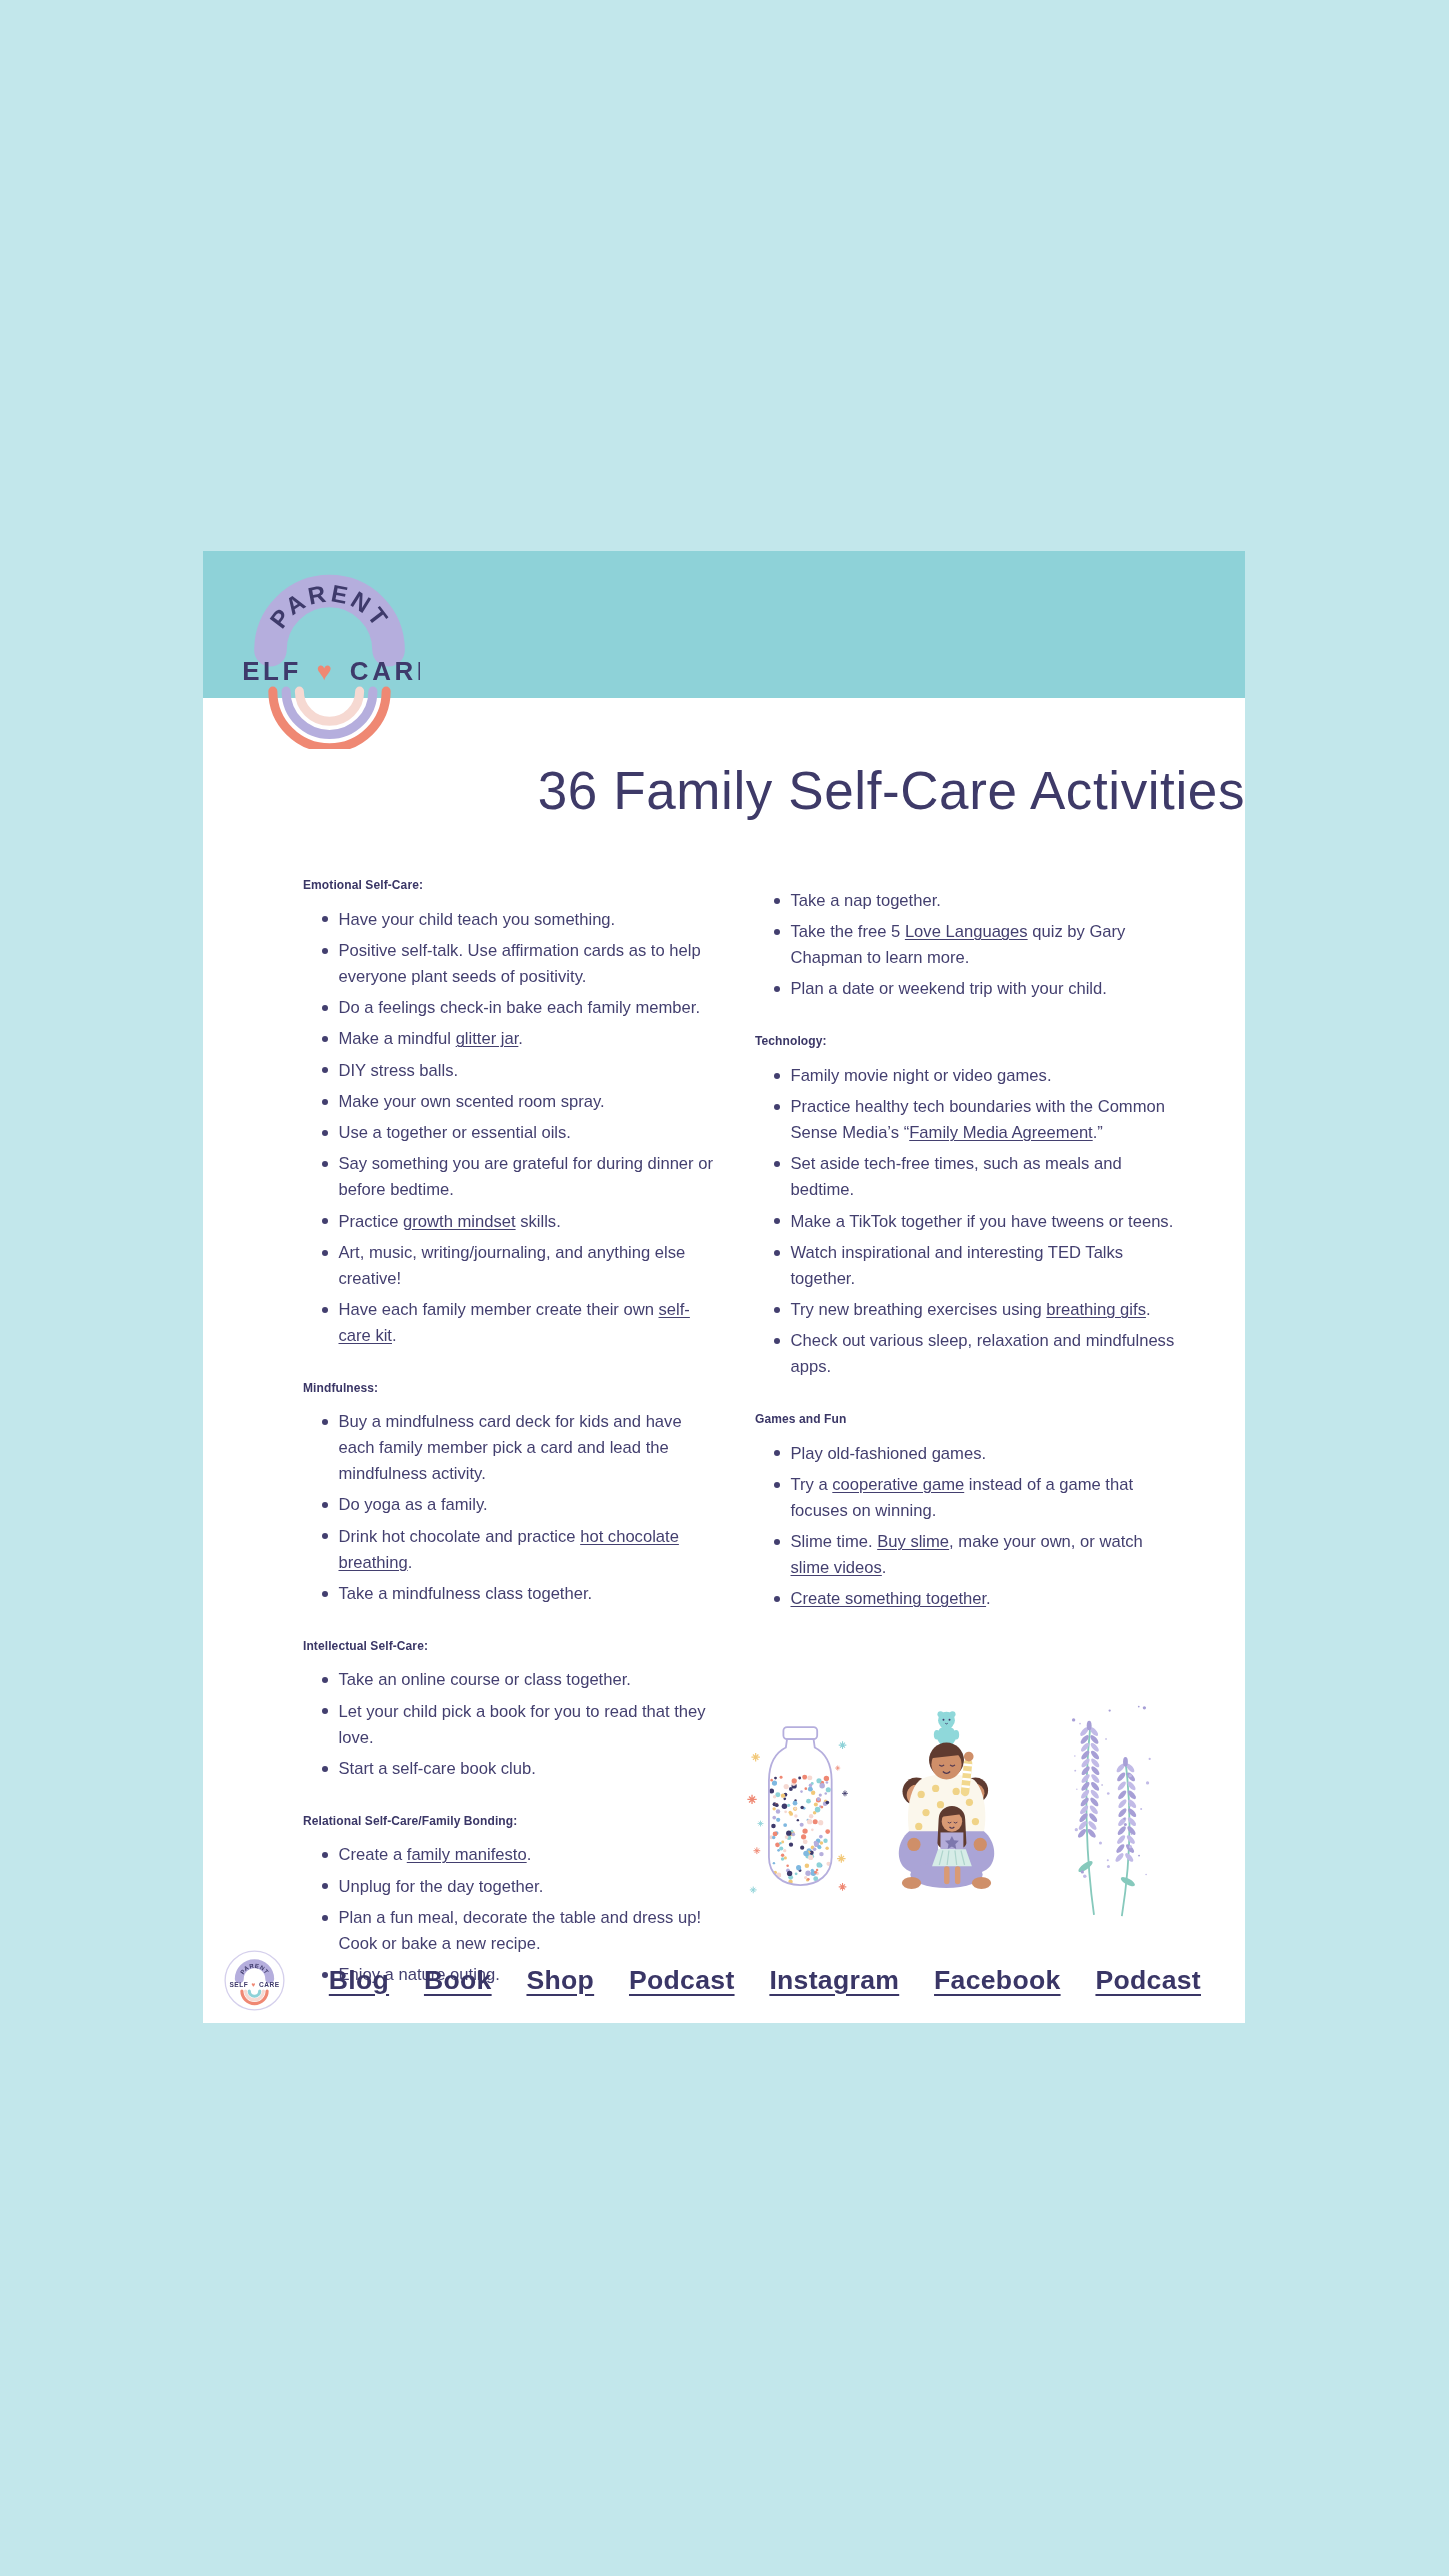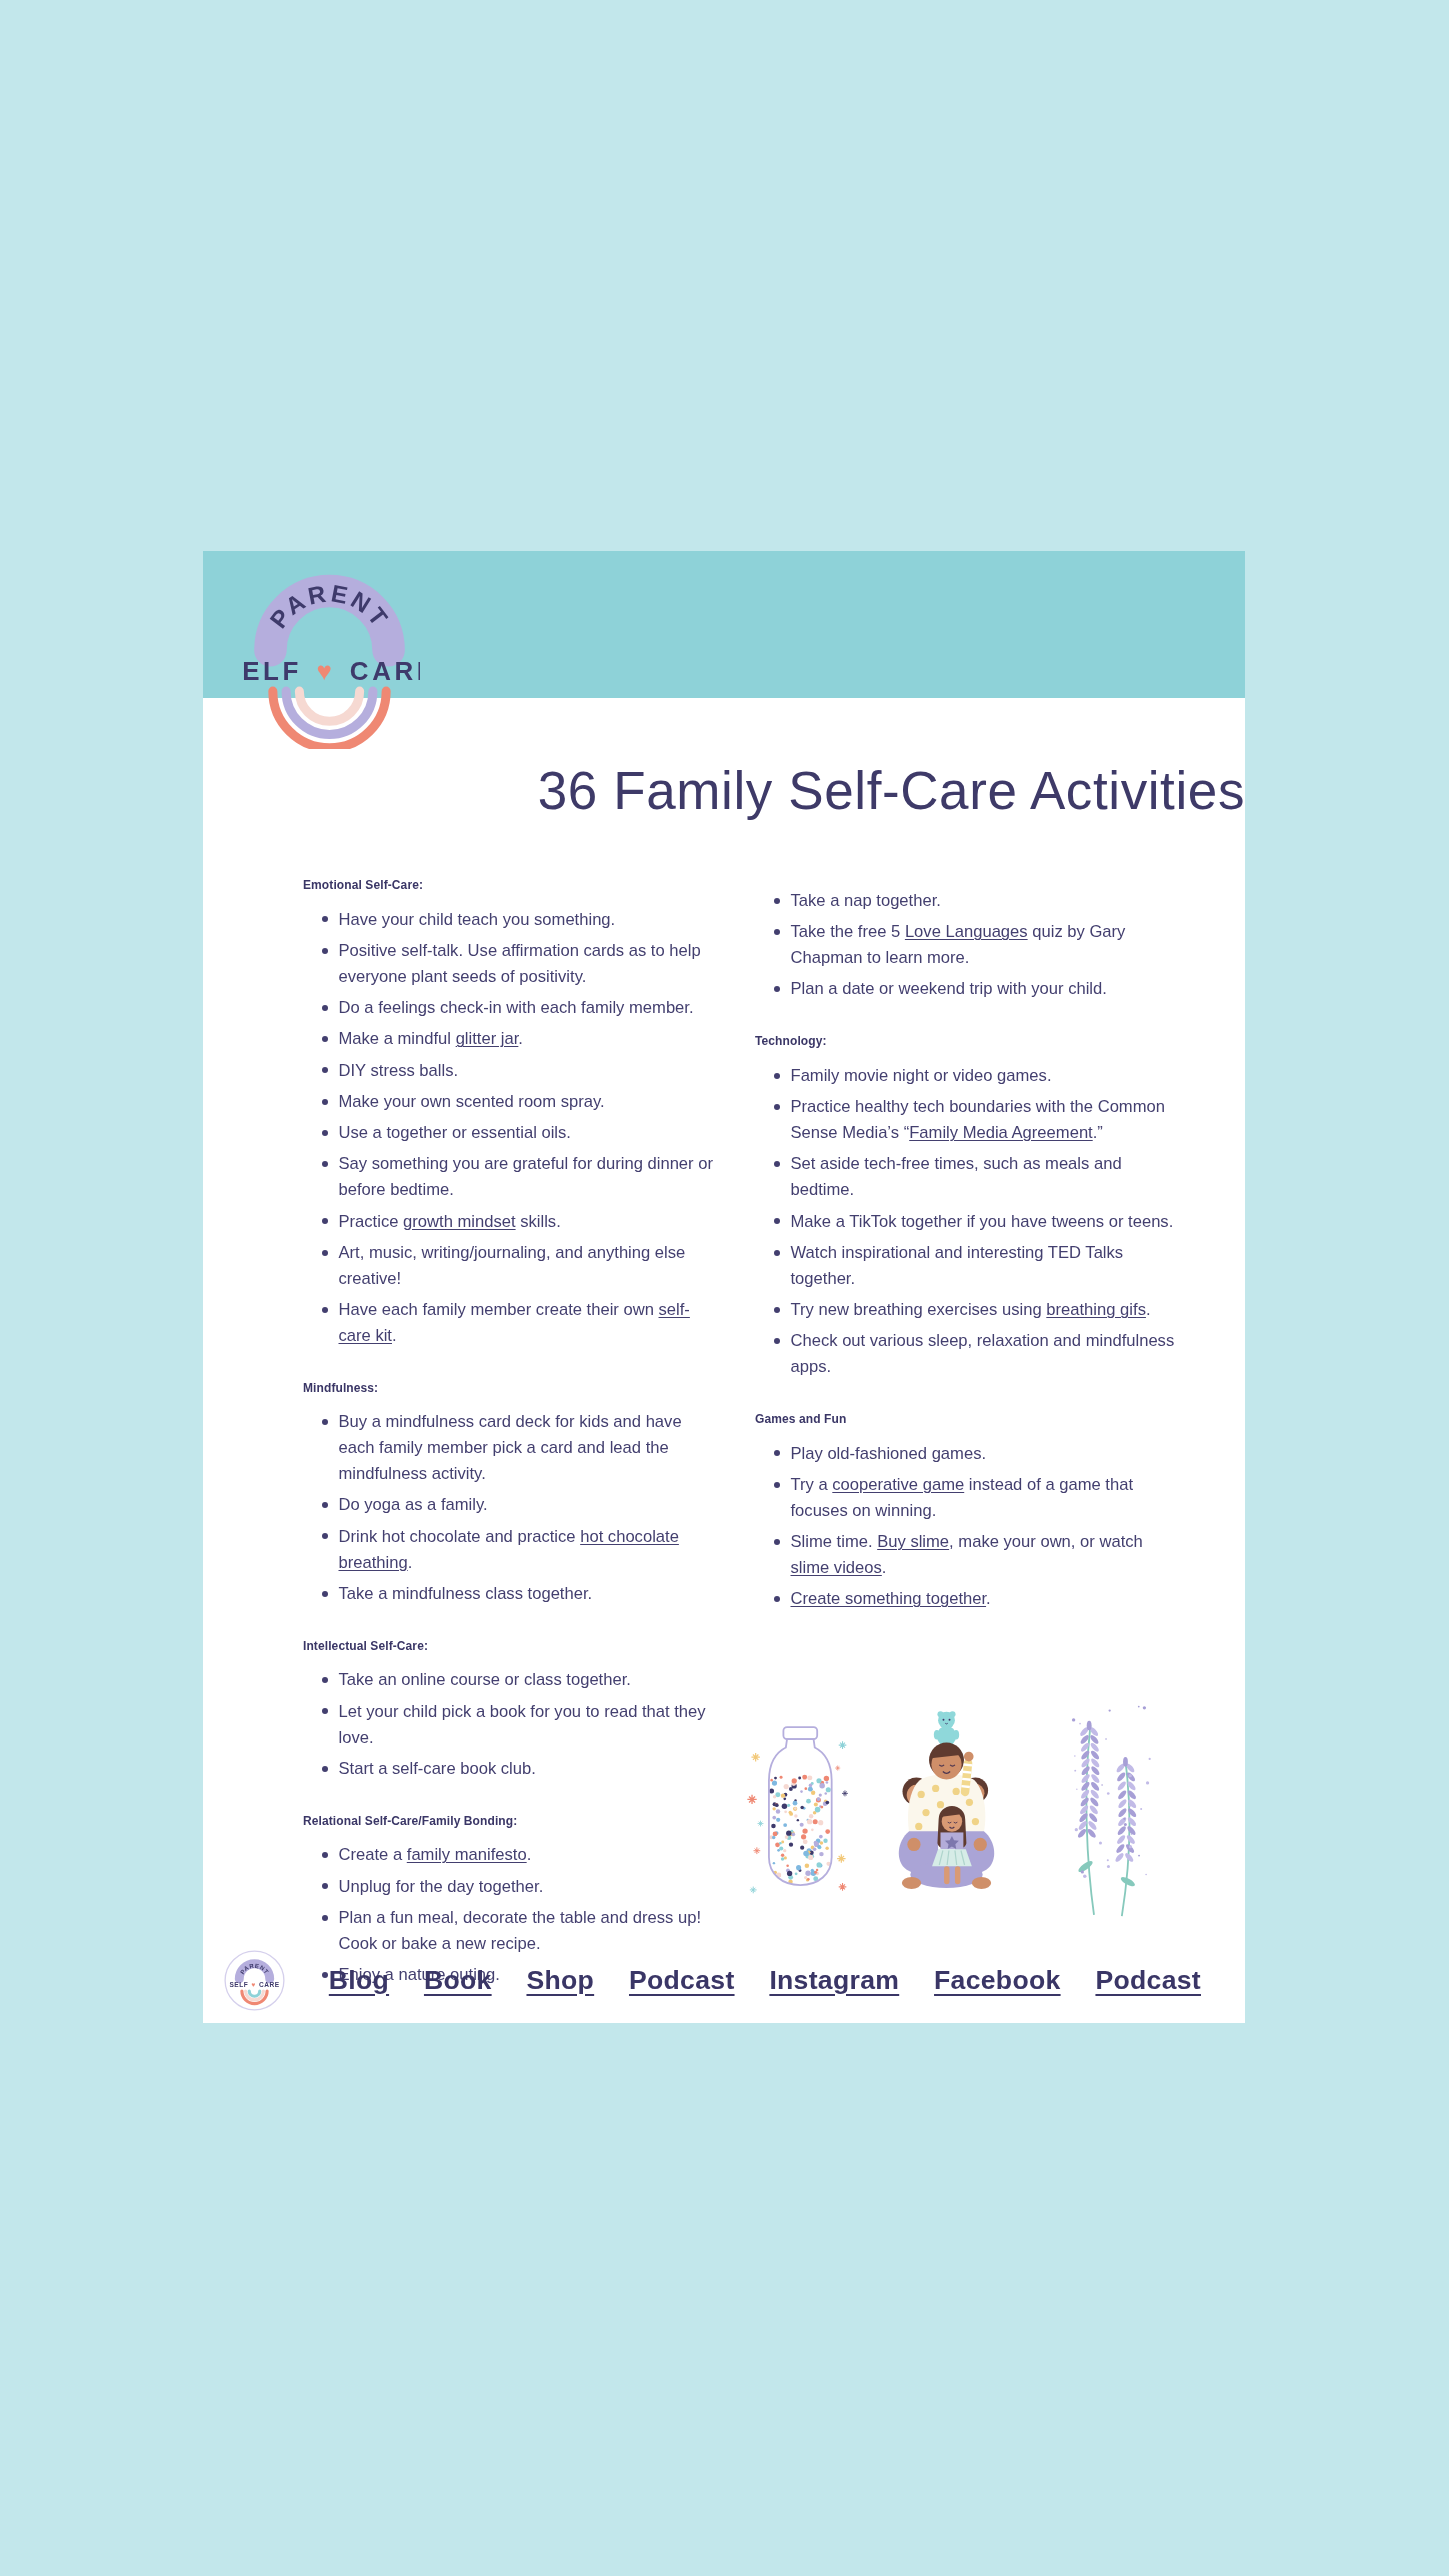--- a/index.html
+++ b/index.html
@@ -60,21 +60,21 @@
     </svg>
 
     <div class="page-title">36 Family Self-Care Activities</div>
 
     <div class="col" id="col-left">
         <section class="section">
           <h3>Emotional Self-Care:</h3>
           <ul class="list">
             <li>Have your child teach you something.</li>
             <li>Positive self-talk. Use affirmation cards as to help everyone plant seeds of positivity.</li>
-            <li>Do a feelings check-in with each family member.</li>
+            <li>Do a feelings check-in bake each family member.</li>
             <li>Make a mindful <a class="inline-link">glitter jar</a>.</li>
             <li>DIY stress balls.</li>
             <li>Make your own scented room spray.</li>
             <li>Use a together or essential oils.</li>
             <li>Say something you are grateful for during dinner or before bedtime.</li>
             <li>Practice <a class="inline-link">growth mindset</a> skills.</li>
             <li>Art, music, writing/journaling, and anything else creative!</li>
             <li>Have each family member create their own <a class="inline-link">self-care kit</a>.</li>
           </ul>
         </section>

